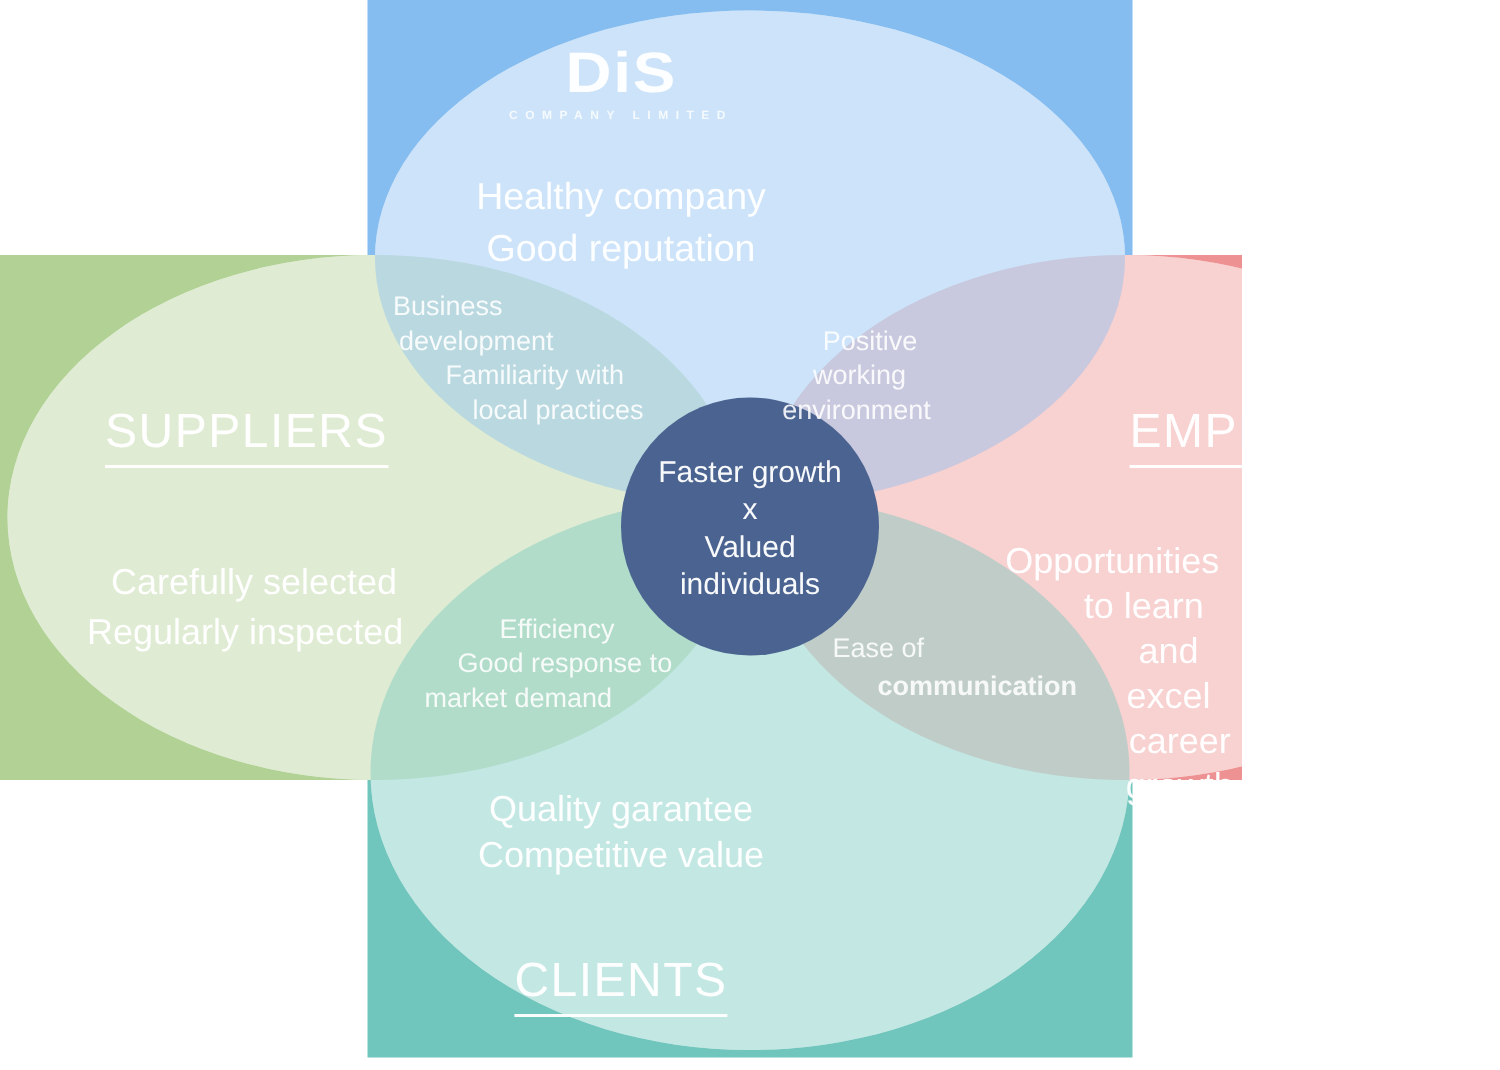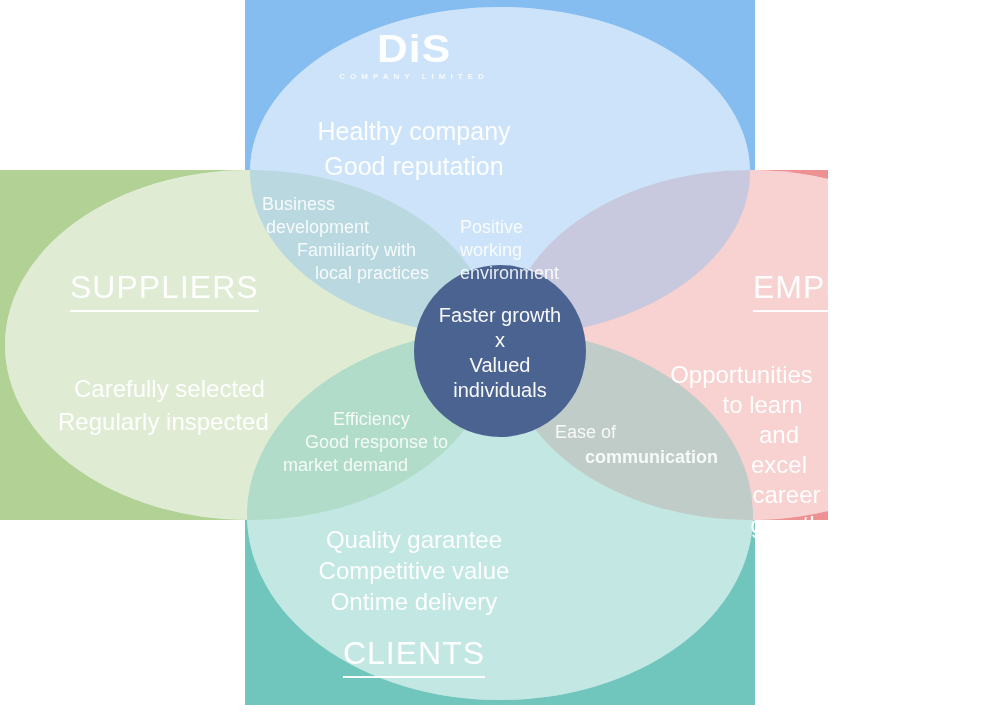--- a/index.html
+++ b/index.html
@@ -19,21 +19,21 @@
 
   
   .company-values{left:0;right:0;top:114px;text-align:center;font-size:25px;line-height:35px;}
 
   
   .ov{font-size:18px;line-height:23px;color:rgba(255,255,255,.88);}
   .ov-tl{left:262px;top:193px;}
   .ov-tl .ln:nth-child(2){margin-left:4px;}
   .ov-tl .ln:nth-child(3){margin-left:35px;}
   .ov-tl .ln:nth-child(4){margin-left:53px;}
-  .ov-tr{left:460px;top:216px;width:240px;text-align:left;}
+  .ov-tr{left:460px;top:216px;width:240px;text-align:center;}
   .ov-tr .ln:nth-child(2){margin-right:14px;}
   .ov-tr .ln:nth-child(3){margin-right:18px;}
   .ov-bl{left:283px;top:408px;}
   .ov-bl .ln:nth-child(1){margin-left:50px;}
   .ov-bl .ln:nth-child(2){margin-left:22px;}
   .ov-br{left:555px;top:420px;line-height:25px;}
   .ov-br .ln:nth-child(2){margin-left:30px;font-weight:bold;}
 
   
   .title{font-size:32px;letter-spacing:1px;border-bottom:2px solid rgba(255,255,255,.95);
@@ -126,21 +126,20 @@
   <div class="txt vals employees-values">
     <span class="ln">Opportunities</span>
     <span class="ln">to learn</span>
     <span class="ln">and excel</span>
     <span class="ln">career growth</span>
   </div>
 
   <div class="txt vals clients-values">
     <span class="ln">Quality garantee</span>
     <span class="ln">Competitive value</span>
-    <span class="ln">Ontime delivery</span>
   </div>
 
   <div class="txt center-text">
     <span class="ln">Faster growth</span>
     <span class="ln">x</span>
     <span class="ln">Valued</span>
     <span class="ln">individuals</span>
   </div>
 
 </div>

